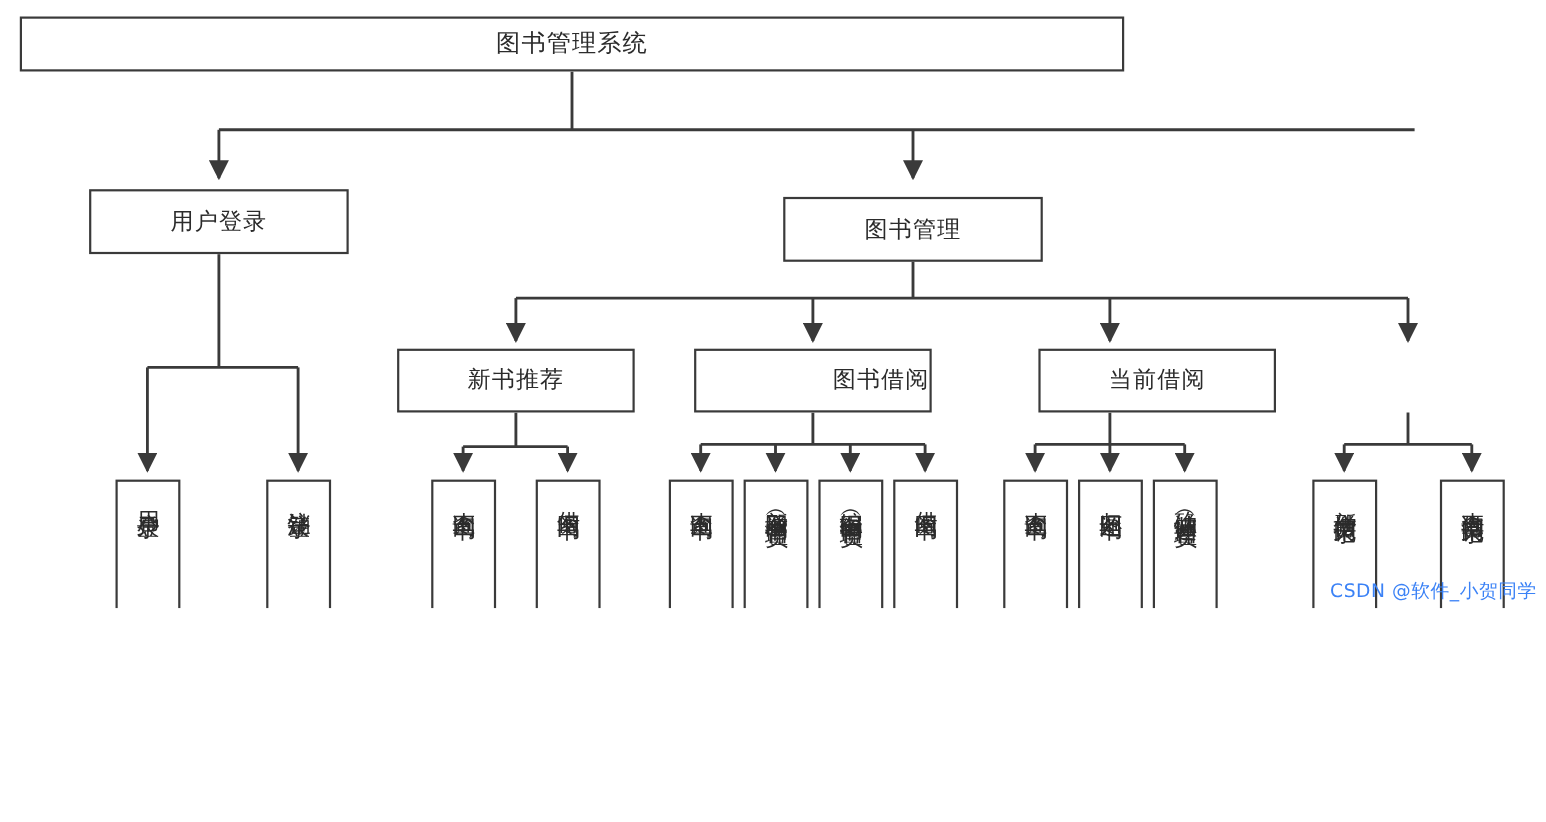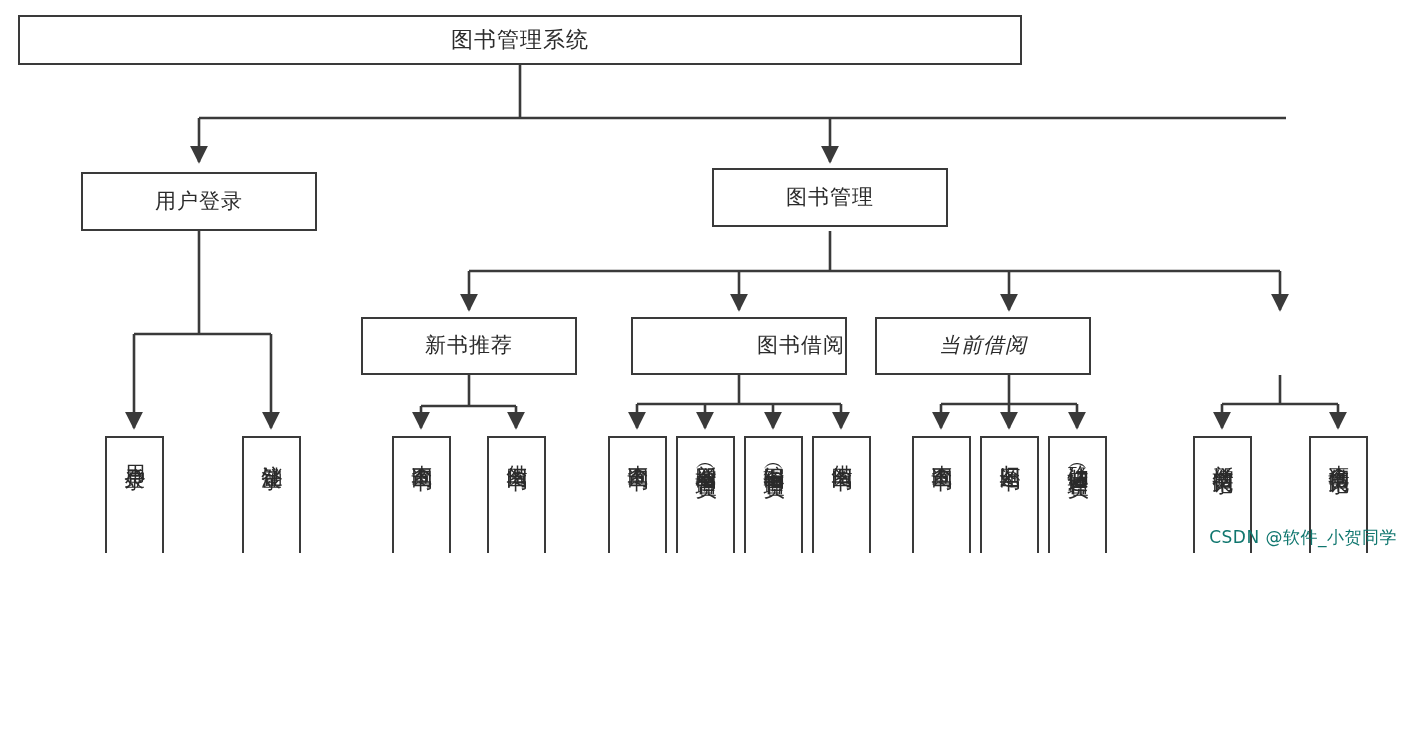--- a/index.html
+++ b/index.html
@@ -50,21 +50,21 @@
     position:absolute;
     left:0;top:0;
     width:1405px;height:747px;
     pointer-events:none;
   }
   .watermark{
     position:absolute;
     right:8px;
     bottom:4px;
     font-size:17px;
-    color:#0f766e;
+    color:#3b82f6;
     letter-spacing:0.5px;
     white-space:nowrap;
   }
 </style>
 </head>
 <body>
 
 <div id="diagram-root">
 
   <svg class="edges" viewBox="0 0 1405 747" xmlns="http://www.w3.org/2000/svg">
@@ -117,31 +117,31 @@
     </g>
   </svg>
 
   <div class="node horizontal root" style="left:18px;top:15px;width:1004px;height:50px;">
     <span>图书管理系统</span>
   </div>
 
   <div class="node horizontal" style="left:81px;top:172px;width:236px;height:59px;">
     <span>用户登录</span>
   </div>
-  <div class="node horizontal" style="left:712px;top:168px;width:236px;height:59px;text-align:right;">
+  <div class="node horizontal" style="left:712px;top:179px;width:236px;height:59px;text-align:right;">
     <span>图书管理</span>
   </div>
 
   <div class="node horizontal" style="left:361px;top:317px;width:216px;height:58px;font-family:Liberation Serif, serif;">
     <span>新书推荐</span>
   </div>
   <div class="node horizontal" style="left:631px;top:317px;width:216px;height:58px;justify-content:flex-end;">
     <span>图书借阅</span>
   </div>
-  <div class="node horizontal" style="left:875px;top:317px;width:216px;height:58px;font-style:italic;">
+  <div class="node horizontal" style="left:944px;top:317px;width:216px;height:58px;">
     <span>当前借阅</span>
   </div>
 
   <div class="node vertical" style="left:105px;top:436px;width:59px;height:297px;">
     <span class="vlabel">用户登录</span>
   </div>
   <div class="node vertical" style="left:242px;top:436px;width:59px;height:297px;">
     <span class="vlabel">注销登录</span>
   </div>
 

